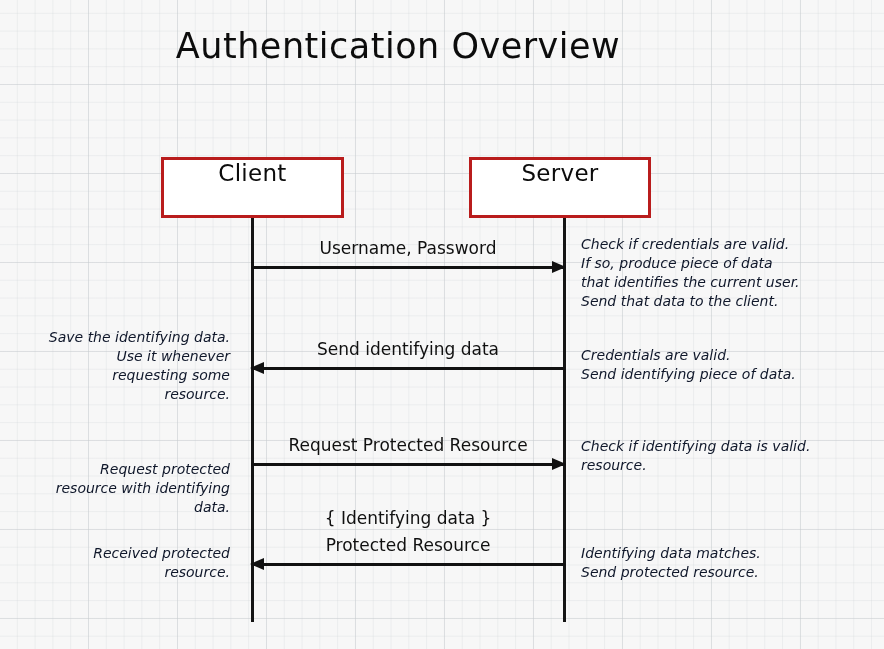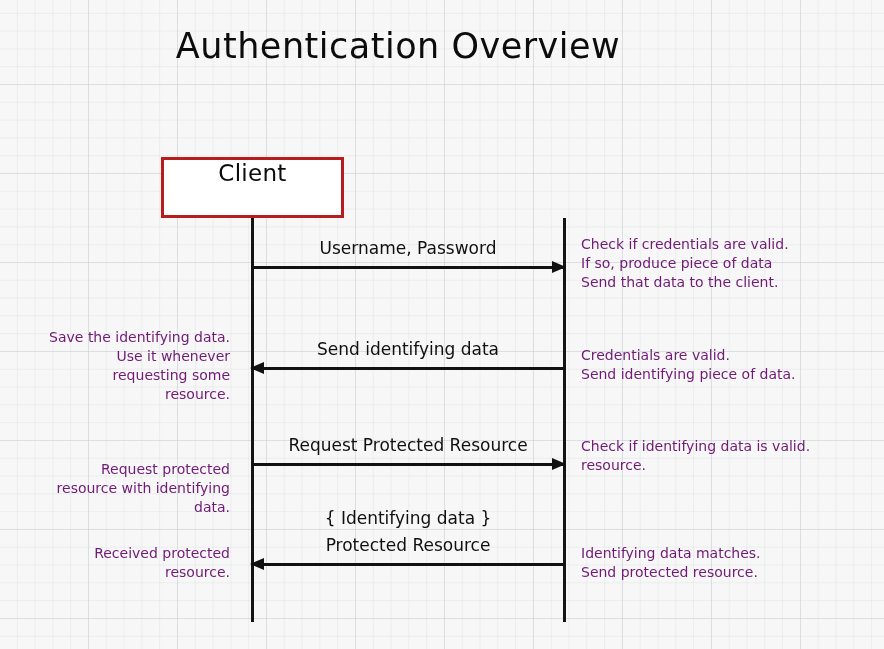--- a/index.html
+++ b/index.html
@@ -111,22 +111,23 @@
     white-space: nowrap;
     margin-top: 36px;
   }
   .msg-label-above { bottom: 8px; }
   .msg-label-below { top: 9px; }
 
   
   .note {
     position: absolute;
     font-size: 14px;
+    font-style: italic;
     line-height: 19px;
-    color: #701a75;
+    color: #0f172a;
   }
   .note-left  { left: 40px;  width: 190px; text-align: right; }
   .note-right { left: 581px; width: 250px; text-align: left; }
 
   .note-line { display: block; white-space: nowrap; }
 
   
   #msg-1 { top: 266px; }
   #msg-2 { top: 367px; }
   #msg-3 { top: 463px; }
@@ -145,20 +146,23 @@
 <body>
 
 <div id="canvas">
 
   <div class="diagram-title">Authentication Overview</div>
 
   <div class="participant-box" id="box-client">
     <span class="participant-label">Client</span>
   </div>
 
+  <div class="participant-box" id="box-server">
+    <span class="participant-label">Server</span>
+  </div>
 
   <div class="lifeline" id="lifeline-client"></div>
   <div class="lifeline" id="lifeline-server"></div>
 
   <div class="message arrow-right" id="msg-1">
     <div class="msg-line"></div>
     <div class="arrowhead"></div>
     <div class="msg-label msg-label-above">Username, Password</div>
   </div>
 
@@ -195,20 +199,21 @@
   </div>
 
   <div class="note note-left" id="note-left-4">
     <span class="note-line">Received protected</span>
     <span class="note-line">resource.</span>
   </div>
 
   <div class="note note-right" id="note-right-1">
     <span class="note-line">Check if credentials are valid.</span>
     <span class="note-line">If so, produce piece of data</span>
+    <span class="note-line">that identifies the current user.</span>
     <span class="note-line">Send that data to the client.</span>
   </div>
 
   <div class="note note-right" id="note-right-2">
     <span class="note-line">Credentials are valid.</span>
     <span class="note-line">Send identifying piece of data.</span>
   </div>
 
   <div class="note note-right" id="note-right-3">
     <span class="note-line">Check if identifying data is valid.</span>

